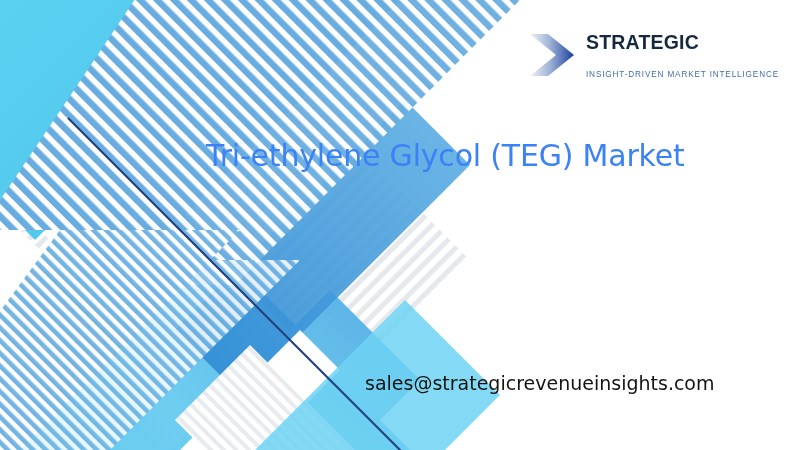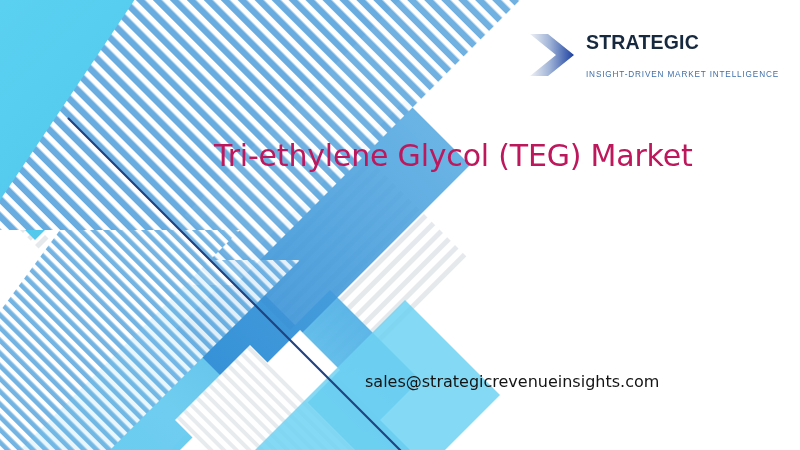--- a/index.html
+++ b/index.html
@@ -53,38 +53,38 @@
     font-family:"Liberation Sans","DejaVu Sans",sans-serif;
     font-size:8.2px;
     letter-spacing:0.85px;
     color:#3f6ea8;
     white-space:nowrap;
   }
 
   
   #title{
     position:absolute;
-    left:214px;top:138px;
+    left:206px;top:138px;
     width:560px;
     font-family:"DejaVu Sans","Liberation Sans",sans-serif;
     font-size:30px;
     font-weight:400;
-    color:#be185d;
+    color:#3b82f6;
     letter-spacing:-0.2px;
     white-space:nowrap;
   }
 
   
   #email{
     position:absolute;
     left:365px;top:372px;
     width:420px;
     text-align:left;
     font-family:"DejaVu Sans","Liberation Sans",sans-serif;
-    font-size:16px;
+    font-size:19px;
     font-weight:400;
     color:#141414;
     white-space:nowrap;
   }
 </style>
 </head>
 <body>
 
 <div id="slide">
 

